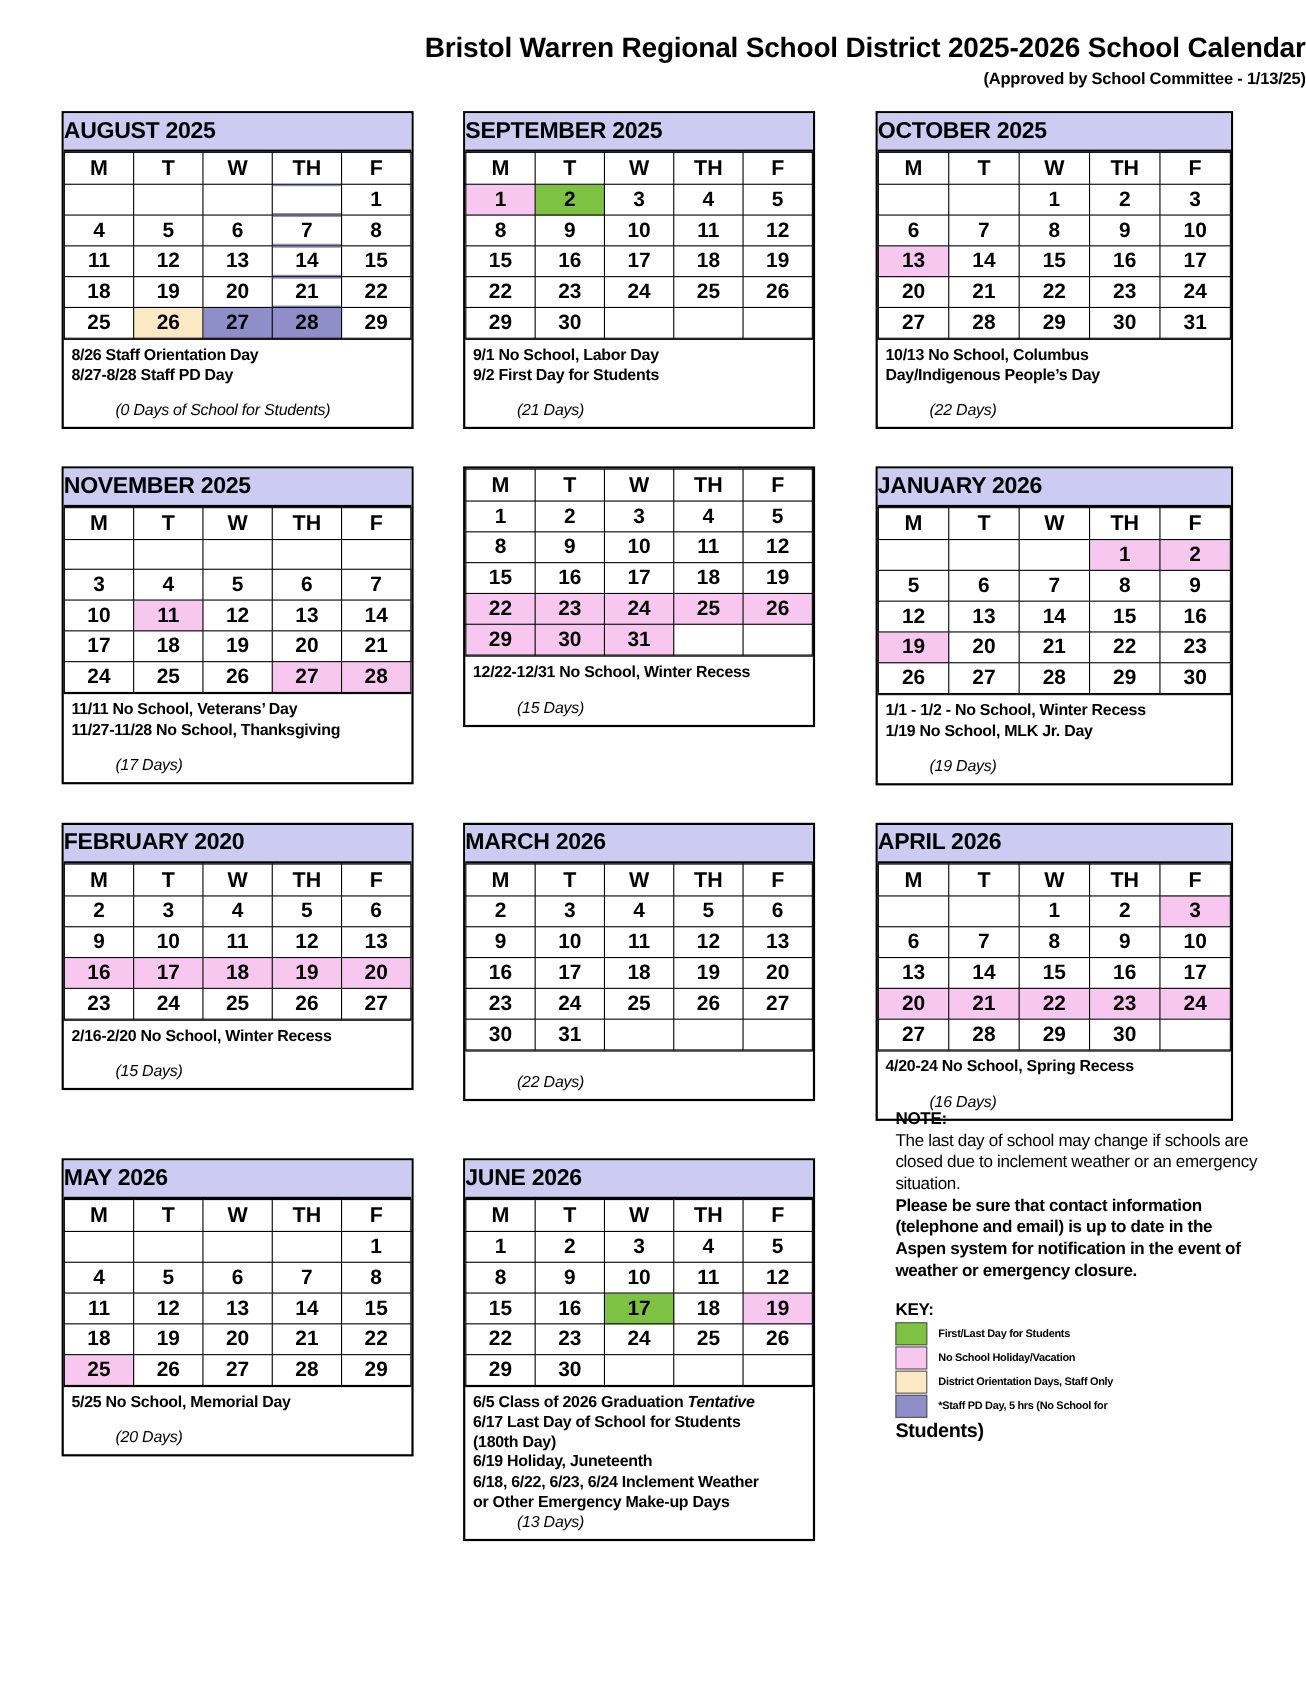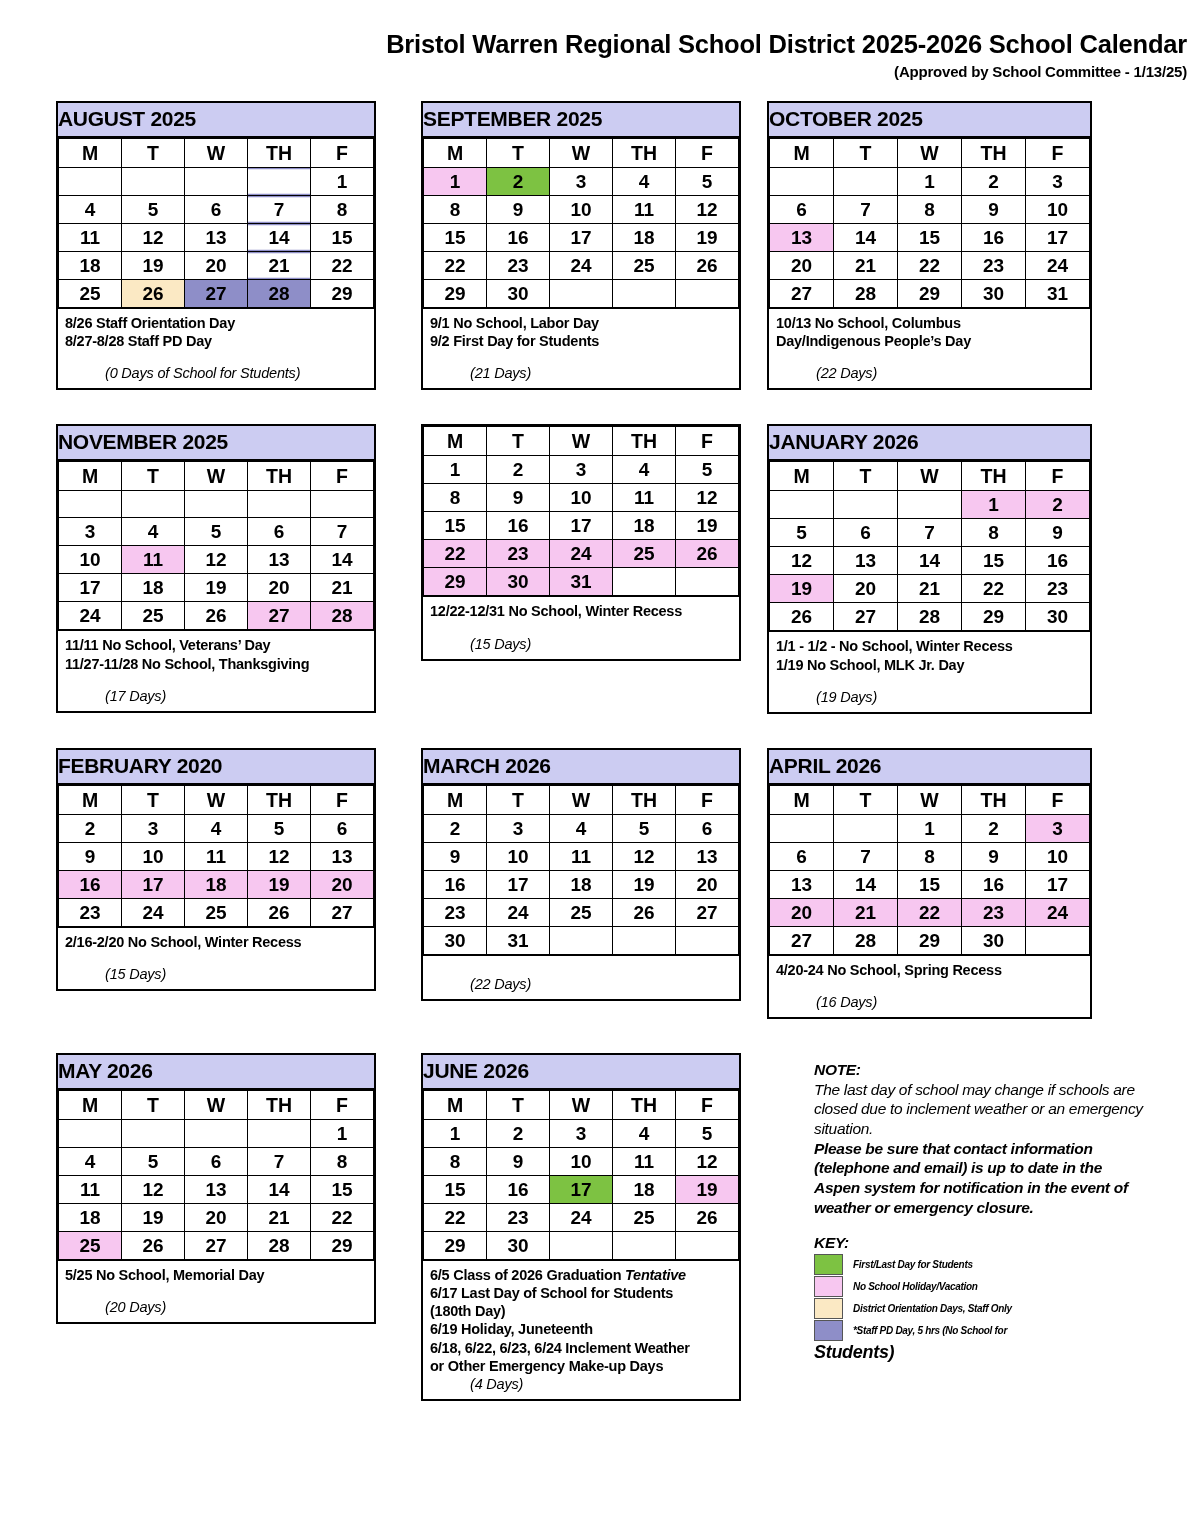--- a/index.html
+++ b/index.html
@@ -34,21 +34,21 @@
   
   .grid {
     position: relative;
     margin-top: 21px;
     padding-left: 56px;
   }
   .row {
     display: flex;
     gap: 0px;
   }
-  .slot { width: 346px; }
+  .slot { width: 375px; }
   .slot.sep { width: 365px; }
 
   .month {
     border: 2px solid #000;
     background: #fff;
     width: 320px;
     margin-bottom: 34px;
   }
   .month.w325 { width: 325px; }
 
@@ -101,26 +101,25 @@
     font-weight: normal;
     letter-spacing: -0.2px;
     margin-left: 40px;
   }
   .spacer-min { min-height: 14px; }
 
   
   .panel {
     position: absolute;
     left: 814px;
-    top: 1060px;
+    top: 1008px;
     width: 330px;
     font-size: 15.5px;
     line-height: 1.27;
     letter-spacing: -0.3px;
-    font-style: italic;
   }
   .panel .bold { font-weight: bold; }
   .panel .normal { font-weight: normal; }
   .panel .note-head { font-weight: bold; }
   .key-head { font-weight: bold; margin-top: 16px; }
   .key-row {
     display: flex;
     align-items: flex-start;
     margin-top: 1px;
   }
@@ -778,21 +777,21 @@
                 </tr>
               </tbody>
             </table>
             <div class="notes">
               <div class="line">6/5 Class of 2026 Graduation <span class="tentative">Tentative</span></div>
               <div class="line">6/17 Last Day of School for Students</div>
               <div class="line">(180th Day)</div>
               <div class="line">6/19 Holiday, Juneteenth</div>
               <div class="line">6/18, 6/22, 6/23, 6/24 Inclement Weather</div>
               <div class="line">or Other Emergency Make-up Days</div>
-              <div class="days">(4 Days)</div>
+              <div class="days">(13 Days)</div>
             </div>
           </div>
         </div>
       </div>
     </div>
 
   <div class="panel">
     <div class="note-head">NOTE:</div>
     <div class="normal">The last day of school may change if schools are closed due to inclement weather or an emergency situation.</div>
     <div class="bold">Please be sure that contact information (telephone and email) is up to date in the Aspen system for notification in the event of weather or emergency closure.</div>

